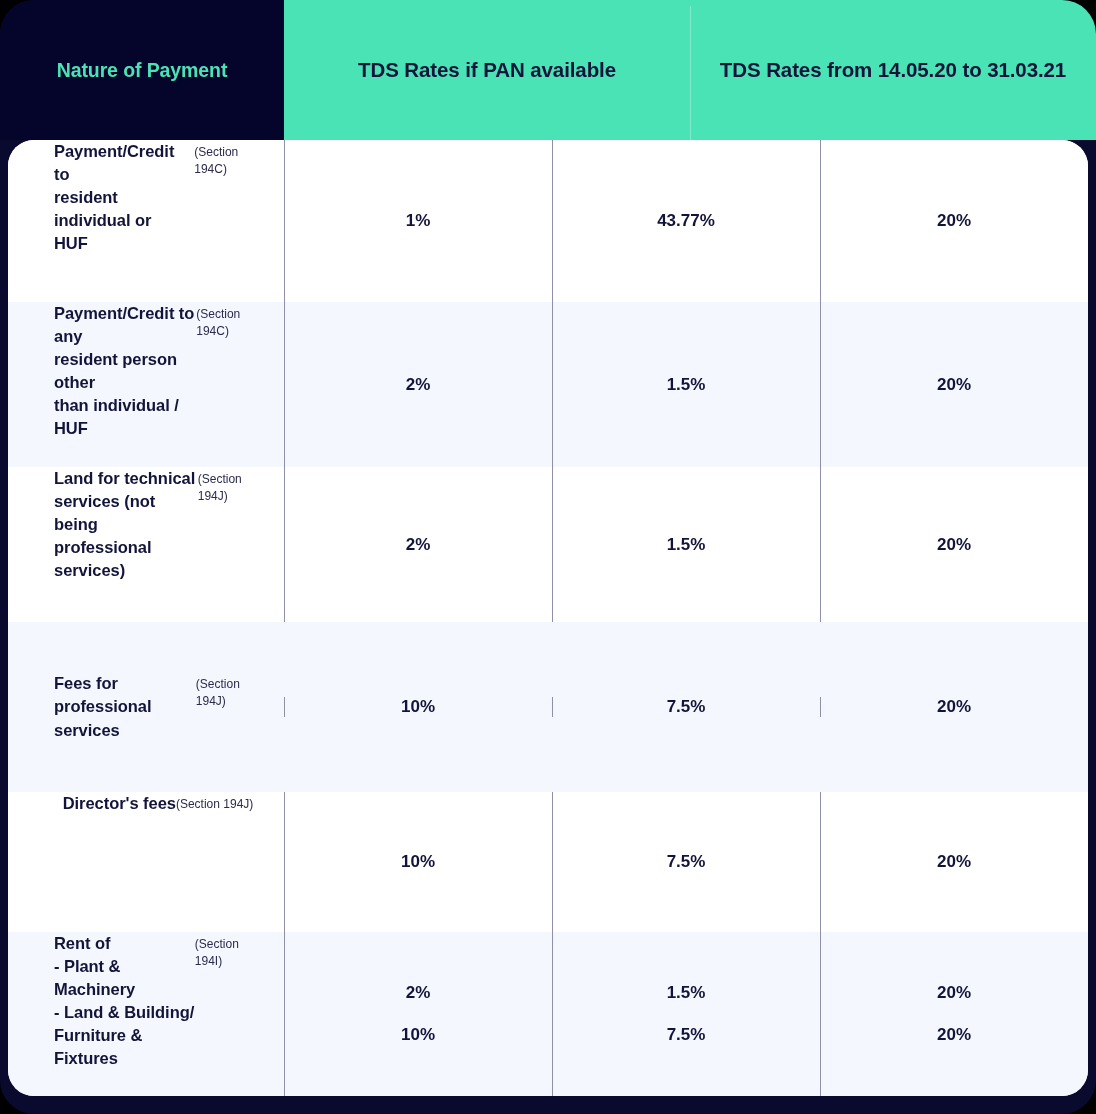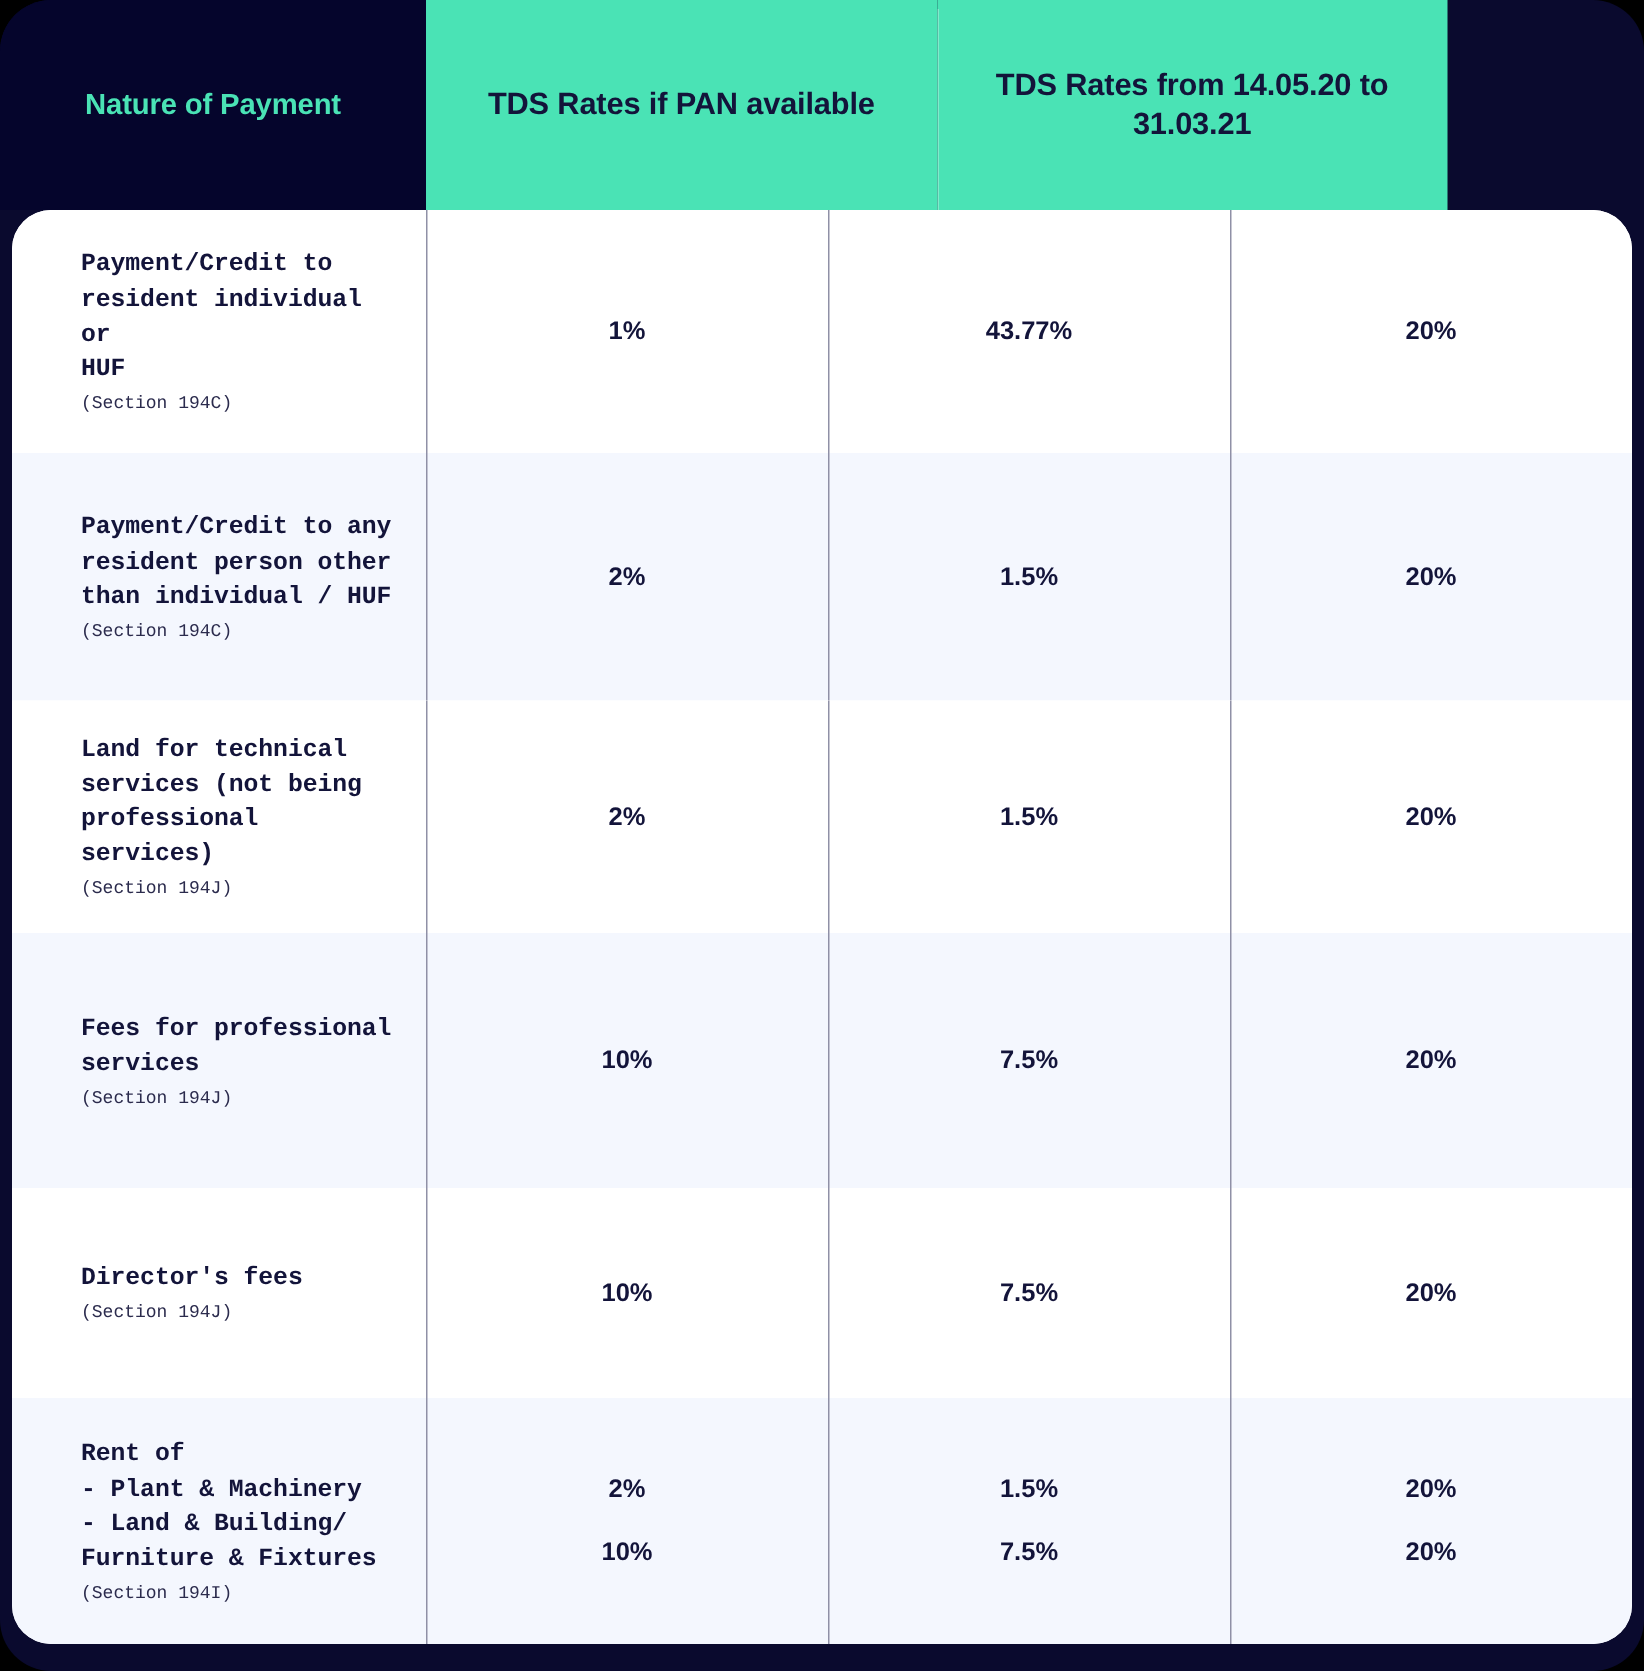--- a/index.html
+++ b/index.html
@@ -32,21 +32,21 @@
     top: 0;
     right: 0;
     bottom: 0;
   }
 
   
   .thead {
     position: absolute;
     left: 0;
     top: 0;
-    width: 965px;
+    width: 1096px;
     height: 140px;
     display: flex;
   }
   .th {
     box-sizing: border-box;
     display: flex;
     align-items: center;
     justify-content: center;
     text-align: center;
     font-weight: bold;
@@ -102,24 +102,23 @@
   .row.plain {
     background: #ffffff;
   }
 
   .cell-nature {
     box-sizing: border-box;
     width: 276px;
     flex: 0 0 276px;
     padding: 0 22px 0 46px;
     display: flex;
-    flex-direction: column;
+    flex-direction: row;
     justify-content: center;
     color: #13143a;
-    font-family: Liberation Mono, monospace;
   }
   .nature-title {
     font-weight: bold;
     font-size: 16.5px;
     line-height: 1.40;
     color: #13143a;
     white-space: pre-line;
     letter-spacing: -0.05px;
   }
   .nature-section {
@@ -215,21 +214,21 @@
           <div class="cell-rate">
             <div class="val">2%</div>
           </div>
           <div class="cell-rate">
             <div class="val">1.5%</div>
           </div>
           <div class="cell-rate">
             <div class="val">20%</div>
           </div>
         </div>
-        <div class="row alt" style="height: 170px;">
+        <div class="row alt" style="height: 170px; align-items: center;">
           <div class="cell-nature">
             <div class="nature-title">Fees for professional
 services</div>
             <div class="nature-section">(Section 194J)</div>
           </div>
           <div class="cell-rate">
             <div class="val">10%</div>
           </div>
           <div class="cell-rate">
             <div class="val">7.5%</div>

